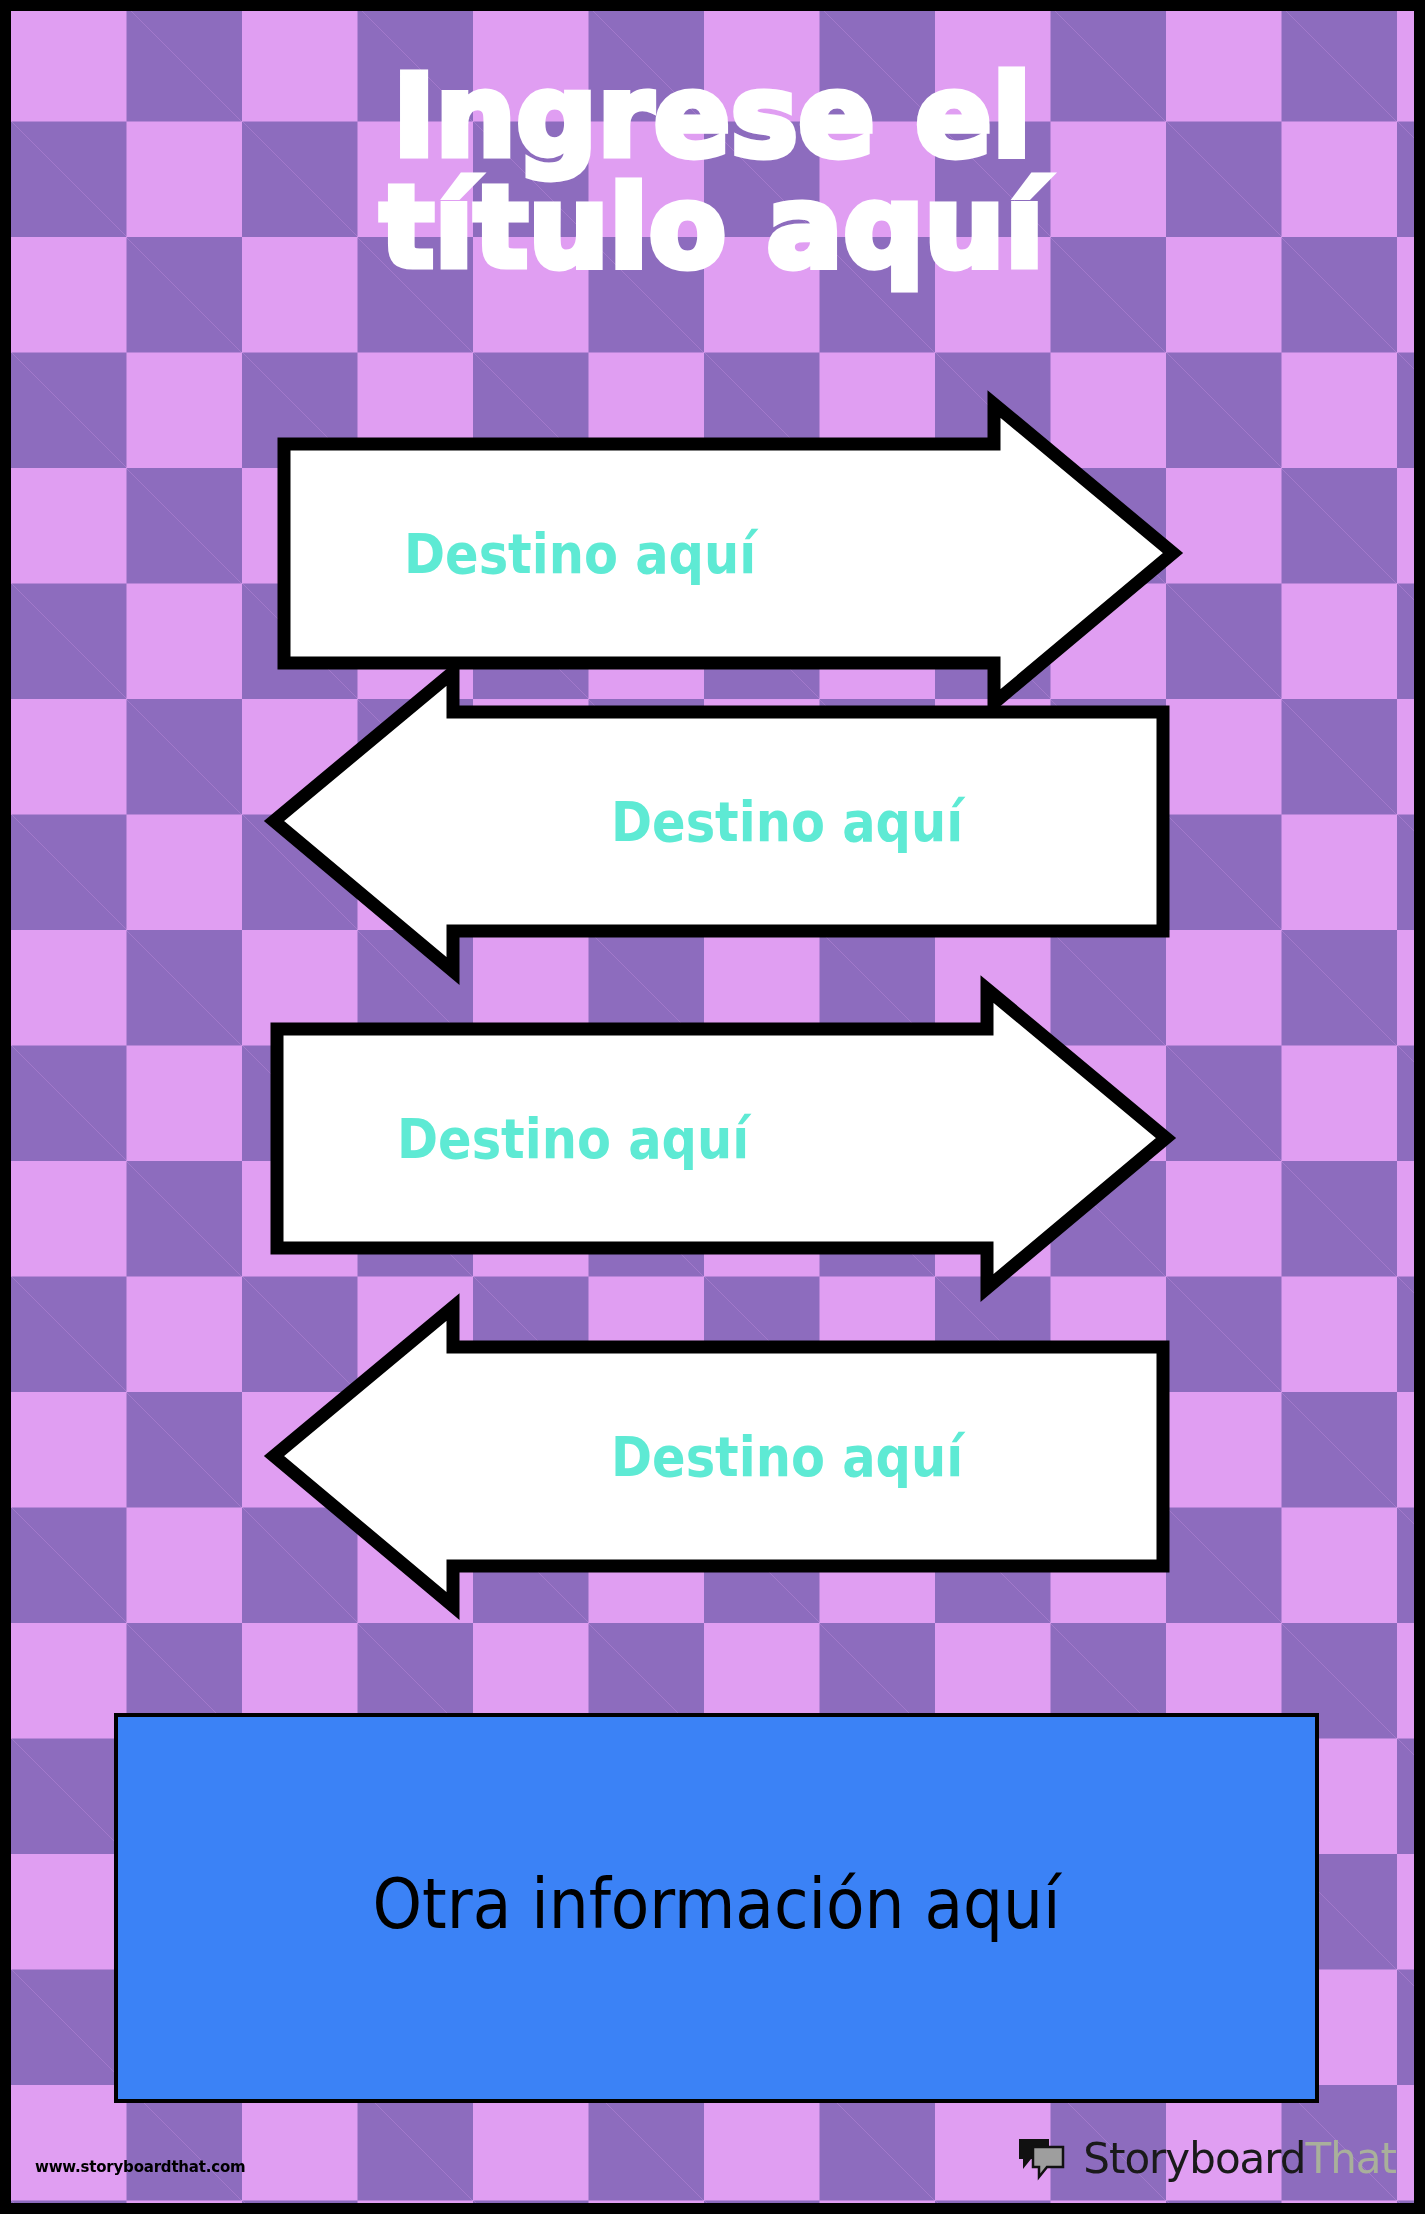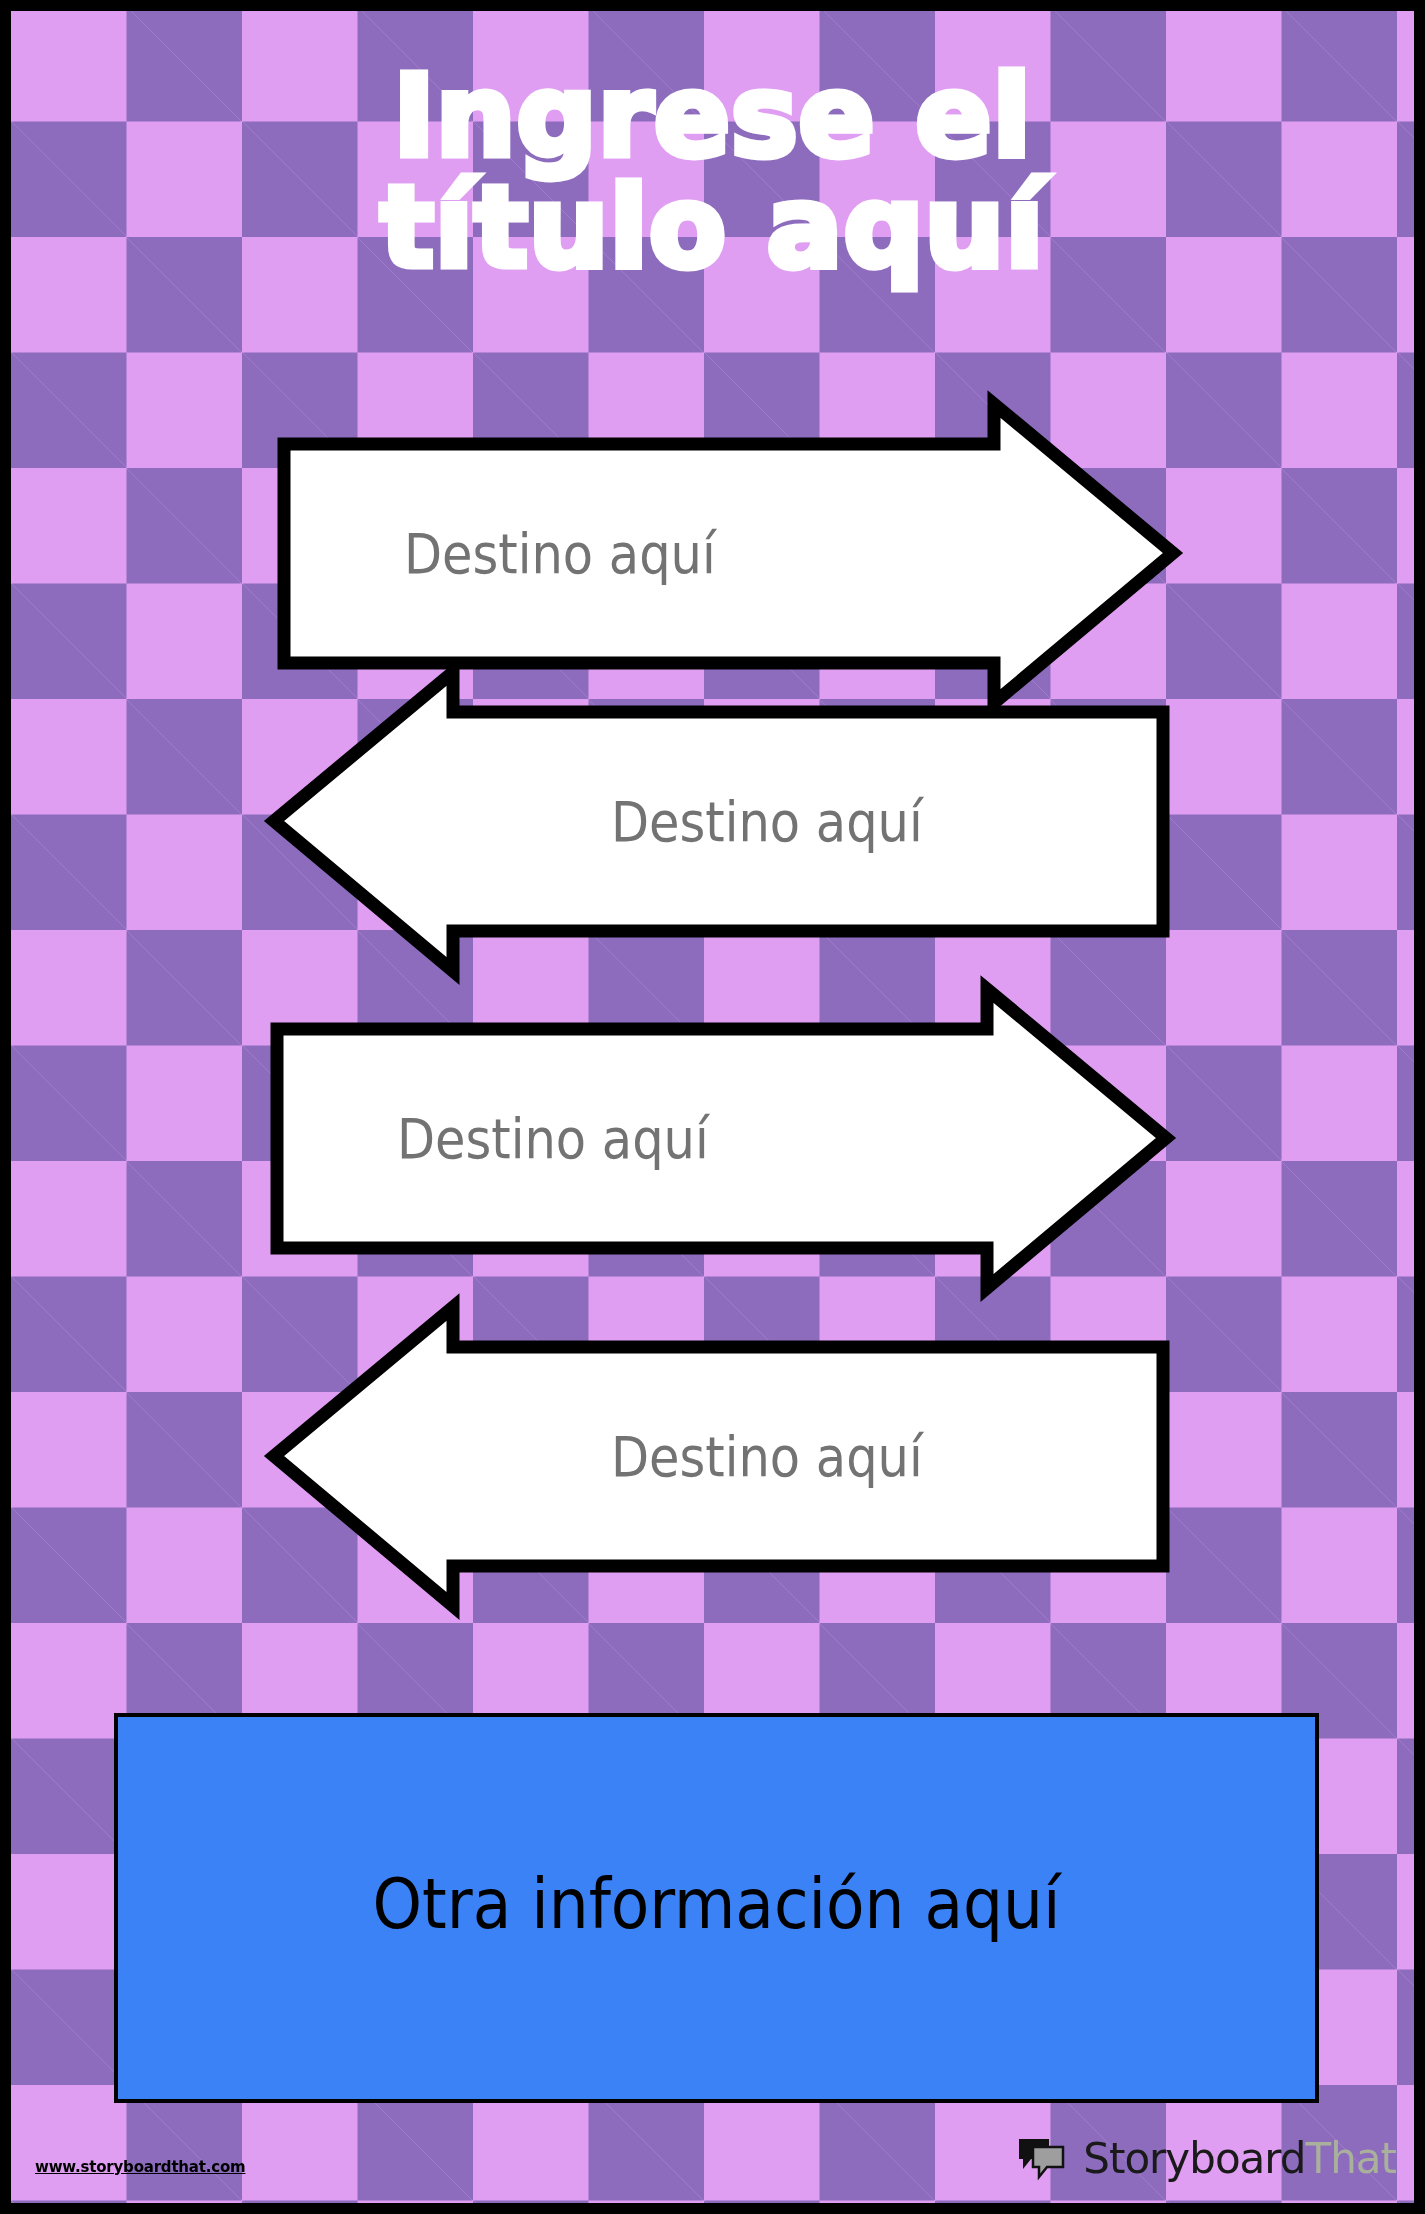--- a/index.html
+++ b/index.html
@@ -64,24 +64,24 @@
     width: 100%;
     height: 100%;
     overflow: visible;
   }
   .arrow-label {
     position: absolute;
     top: 0;
     height: 100%;
     display: flex;
     align-items: center;
-    color: #737373;
+    color: #5eead4;
     font-family: "DejaVu Sans Condensed", "Liberation Sans Narrow", "DejaVu Sans", sans-serif;
     font-size: 55px;
-    font-weight: 400;
+    font-weight: 700;
     white-space: nowrap;
     letter-spacing: 0px;
   }
 
   
   .arrow-1 { left: 265px;  top: 385px;  width: 905px; height: 315px; }
   .arrow-1 .arrow-label { left: 128px; }
   
   .arrow-2 { left: 255px;  top: 653px;  width: 905px; height: 315px; }
   .arrow-2 .arrow-label { left: 345px; }
@@ -117,21 +117,20 @@
   
   .footer-url {
     position: absolute;
     left: 24px;
     bottom: 27px;
     color: #000000;
     font-family: "DejaVu Sans", sans-serif;
     font-weight: 700;
     font-size: 15px;
     letter-spacing: -0.2px;
-    text-decoration: underline;
   }
   .logo {
     position: absolute;
     right: 18px;
     bottom: 22px;
     display: flex;
     align-items: center;
     gap: 16px;
   }
   .logo-mark {

